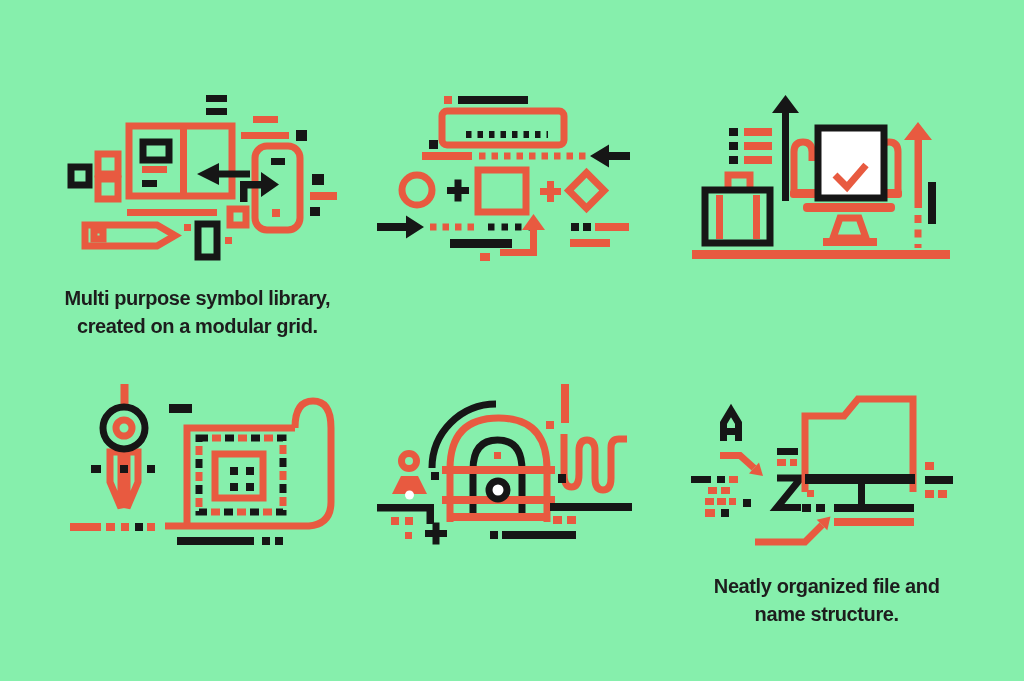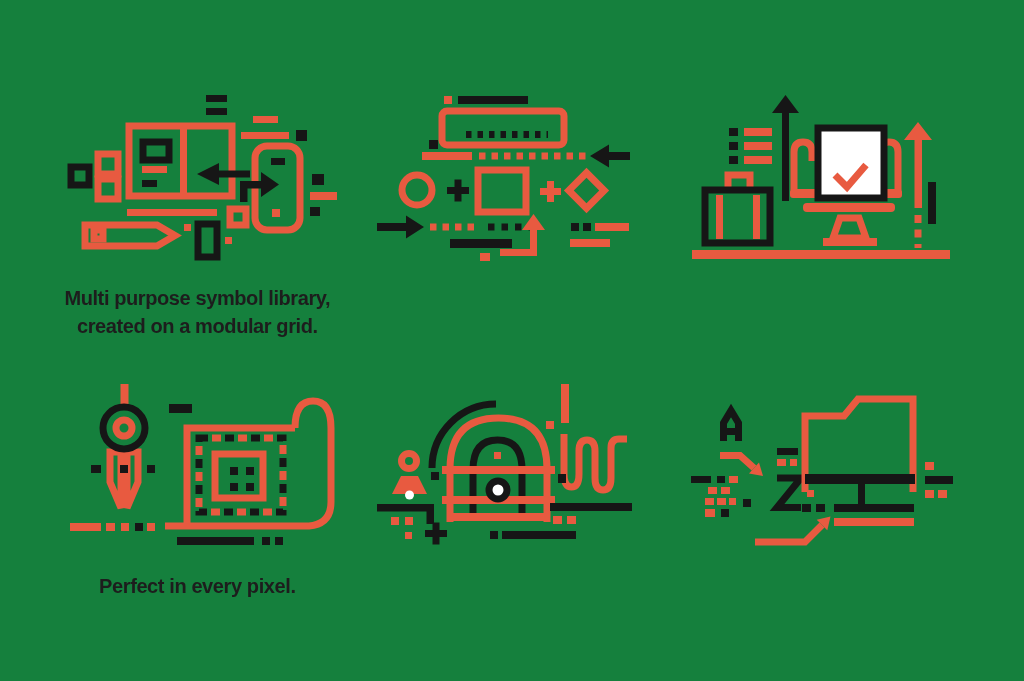--- a/index.html
+++ b/index.html
@@ -46,21 +46,21 @@
     font-weight:700;
     letter-spacing:-0.4px;
     color:var(--text);
     text-align:center;
     white-space:pre-line;
   }
 </style>
 </head>
 <body>
 
-<div class="page" style="background: #15803d;">
+<div class="page" style="background: #86efac;">
   <div class="grid">
 
     <figure class="cell">
       <svg class="ic" viewBox="0 0 300 200" aria-hidden="true">
         <rect class="fk" x="159" y="17" width="21" height="7"></rect>
         <rect class="fk" x="159" y="30" width="21" height="7"></rect>
         <rect class="fo" x="206" y="38" width="25" height="7"></rect>
         <rect class="fo" x="194" y="54" width="48" height="7"></rect>
         <rect class="fk" x="249" y="52" width="11" height="11"></rect>
         <rect class="o" x="82" y="48" width="103" height="70"></rect>
@@ -172,21 +172,20 @@
         <rect class="fk" x="199" y="117" width="8" height="8"></rect>
         <rect class="fo" x="23" y="157" width="31" height="8"></rect>
         <rect class="fo" x="59" y="157" width="9" height="8"></rect>
         <rect class="fo" x="74" y="157" width="8" height="8"></rect>
         <rect class="fk" x="88" y="157" width="8" height="8"></rect>
         <rect class="fo" x="100" y="157" width="8" height="8"></rect>
         <rect class="fk" x="130" y="171" width="77" height="8"></rect>
         <rect class="fk" x="215" y="171" width="8" height="8"></rect>
         <rect class="fk" x="228" y="171" width="8" height="8"></rect>
       </svg>
-      <figcaption class="caption">Perfect in every pixel.</figcaption>
     </figure>
 
     <figure class="cell">
       <svg class="ic" viewBox="0 0 300 200" aria-hidden="true">
         <path class="k" stroke-width="8" d="M70,102 A64,64 0 0 1 134,38"></path>
         <rect class="fk" x="69" y="106" width="8" height="8"></rect>
         <rect class="fo" x="199" y="18" width="8" height="32"></rect>
         <rect class="fo" x="199" y="48" width="8" height="9"></rect>
         <rect class="fo" x="184" y="55" width="8" height="8"></rect>
         <path class="o" stroke-linejoin="round" d="M202,68 V108 Q202,121 209.5,121 Q217,121 217,108 V85 Q217,74 225,74 Q233,74 233,85 V112 Q233,124 241,124 Q249,124 249,112 V82 Q249,73 257,73 H265"></path>
@@ -244,16 +243,18 @@
         <rect class="fk" x="157" y="138" width="80" height="8"></rect>
         <rect class="fo" x="130" y="124" width="7" height="7"></rect>
         <rect class="fo" x="157" y="152" width="80" height="8"></rect>
         <rect class="fo" x="248" y="96" width="9" height="8"></rect>
         <rect class="fk" x="248" y="110" width="28" height="8"></rect>
         <rect class="fo" x="248" y="124" width="9" height="8"></rect>
         <rect class="fo" x="261" y="124" width="9" height="8"></rect>
         <path class="o" d="M78,176 H128 L145,159"></path>
         <polygon class="fo" points="153.5,150.5 150.3,164.3 139.7,153.7"></polygon>
       </svg>
+      <figcaption class="caption">Neatly organized file and
+name structure.</figcaption>
     </figure>
 
   </div>
 </div>
 
 </body></html>

